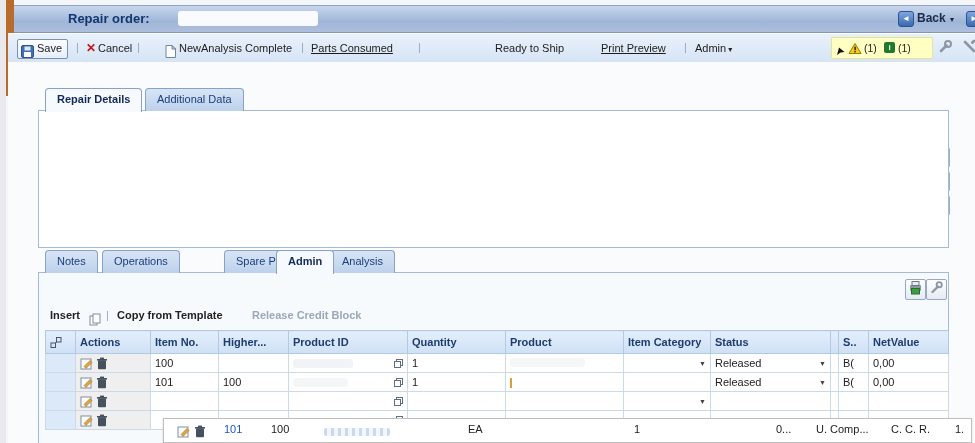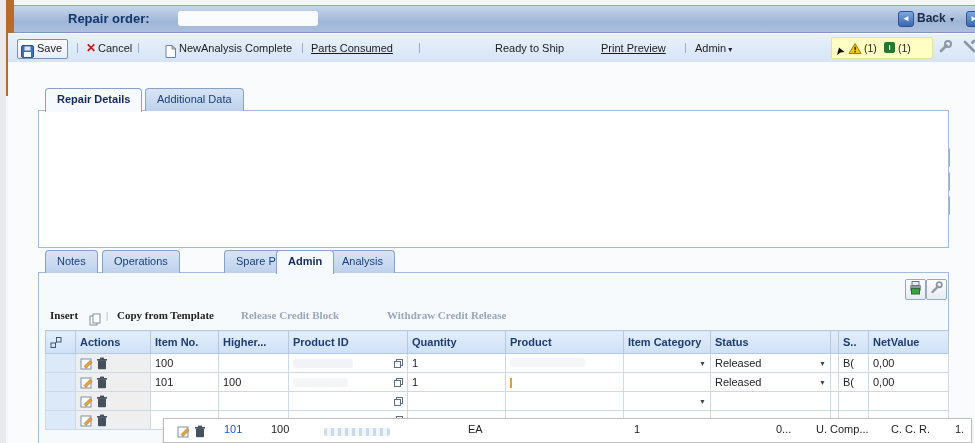--- a/index.html
+++ b/index.html
@@ -65,21 +65,21 @@
     background:linear-gradient(#f7f7f7,#d9d9d9);border-left:1px solid #9cadc4;
     text-align:center;font-size:7px;line-height:16px;color:#333;}
   .combo.disabled{background:#ececec;}
   .combo.disabled .btn{background:linear-gradient(#f0f0f0,#dcdcdc);color:#8a8a8a;}
   .checkbox{position:absolute;width:13px;height:13px;background:#fff;
     border:1px solid #8094ac;}
   
   .icon-btn{position:absolute;width:19px;height:19px;border:1px solid #98a9c0;
     border-radius:2px;background:linear-gradient(#fdfdfe,#e6ecf4);text-align:center;}
   .gtb-item{position:absolute;top:0;font-weight:bold;color:#222;white-space:nowrap;
-    line-height:20px;font-family:Liberation Serif, serif;}
+    line-height:20px;}
   .gtb-item.disabled{color:#9aa7ba;}
   table.grid{position:absolute;left:45px;top:330px;border-collapse:collapse;
     table-layout:fixed;width:903px;background:#fff;font-size:11px;}
   table.grid th{background:linear-gradient(#e3eefb,#cfe1f6);border:1px solid #b3c8e2;
     color:#1d3d6f;font-weight:bold;text-align:left;padding:2px 4px;height:18px;
     white-space:nowrap;overflow:hidden;}
   table.grid td{border:1px solid #ccd9ea;padding:1px 4px;height:16px;white-space:nowrap;
     overflow:hidden;color:#222;}
   td.selcell{background:#dce9f8;}
   td.actcell{background:#efefef;padding:1px 2px;}
@@ -263,22 +263,21 @@
   </span>
 
   <div class="abs" style="left:45px;top:305px;width:880px;height:22px;">
     <span class="gtb-item" style="left:5px;">Insert</span>
     <span class="gtb-item" style="left:44px;top:3px;"><svg width="12" height="13">
           <rect x="1" y="3" width="7" height="9" fill="#fff" stroke="#7e8da0"></rect>
           <rect x="4" y="1" width="7" height="9" fill="#fff" stroke="#7e8da0"></rect>
         </svg></span>
     <span class="gtb-item" style="left:61px;color:#97a6bb;font-weight:normal;">|</span>
     <span class="gtb-item" style="left:72px;">Copy from Template</span>
-    <span class="gtb-item disabled" style="left:196px;">Release Credit Block</span>
-    <span class="gtb-item disabled" style="left:342px;">Withdraw Credit Release</span>
+    <span class="gtb-item disabled" style="left:207px;">Release Credit Block</span>
   </div>
 
   <table class="grid">
     <colgroup>
       <col style="width:30px">
         <col style="width:75px">
         <col style="width:68px">
       <col style="width:70px">
         <col style="width:119px">
         <col style="width:98px">

